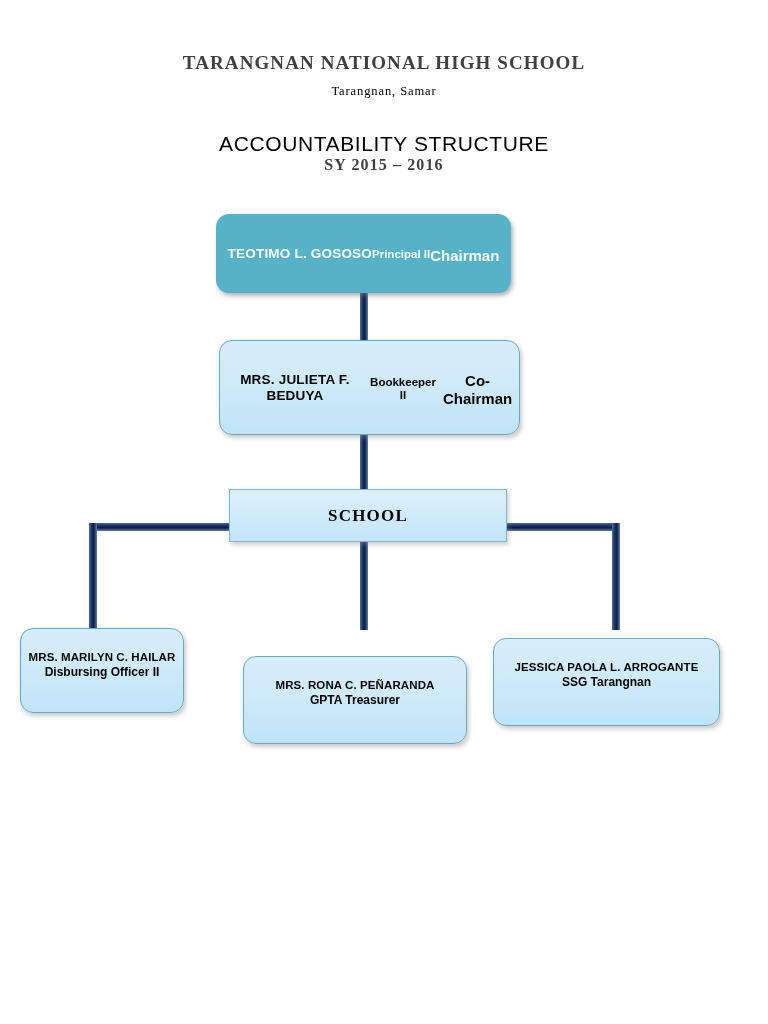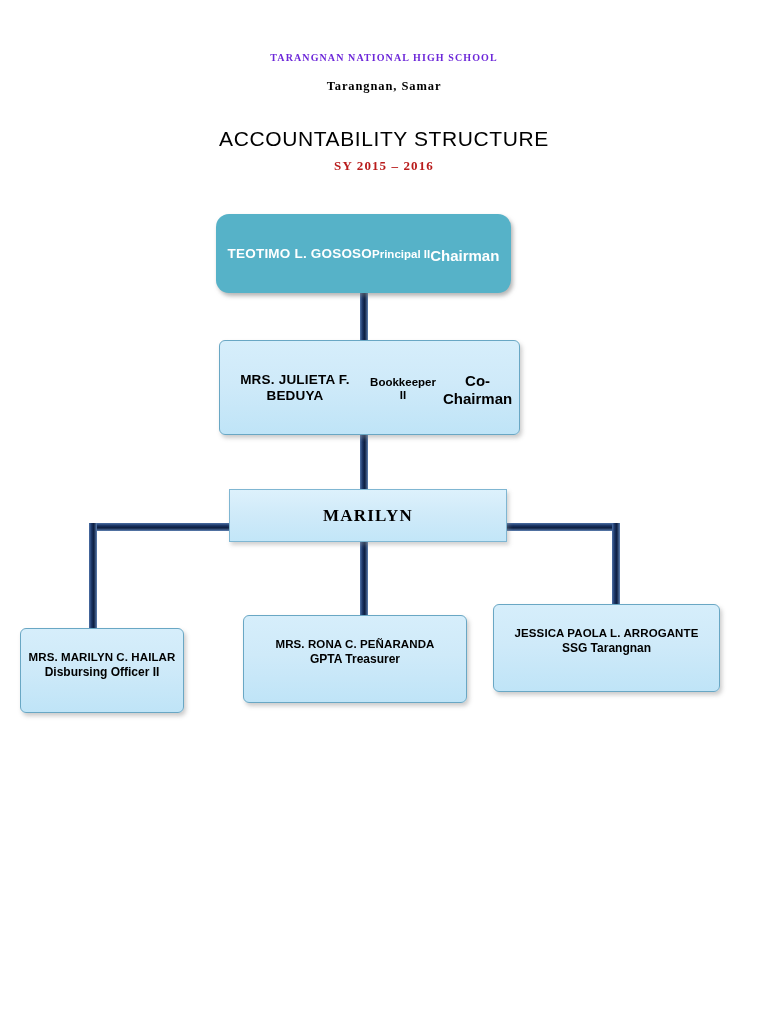--- a/index.html
+++ b/index.html
@@ -19,48 +19,47 @@
   .header {
     position: absolute;
     left: 0;
     top: 0;
     width: 768px;
     text-align: center;
   }
   .school-name {
     font-family: "Liberation Serif", serif;
     font-weight: bold;
-    font-size: 10px;
+    font-size: 19px;
     letter-spacing: 1.1px;
-    color: #6d28d9;
+    color: #404040;
     margin-top: 52px;
   }
   .school-loc {
     font-family: "Liberation Serif", serif;
-    font-weight: bold;
+    font-weight: normal;
     font-size: 12.5px;
     letter-spacing: 0.9px;
     color: #000;
-    margin-top: 16px;
+    margin-top: 10px;
   }
   .doc-title {
     font-family: "Liberation Sans", sans-serif;
     font-weight: normal;
     font-size: 21px;
     letter-spacing: 0.6px;
     color: #000;
     margin-top: 33px;
   }
   .doc-sy {
     font-family: "Liberation Serif", serif;
     font-weight: bold;
-    font-size: 13px;
+    font-size: 16px;
     letter-spacing: 1.1px;
-    color: #b91c1c;
-    margin-top: 7px;
+    color: #404040;
   }
   .conn-v {
     position: absolute;
     background: linear-gradient(to right, #4c6fa5 0%, #17305f 35%, #0e1f40 60%, #5d80b2 100%);
   }
   .conn-h {
     position: absolute;
     background: linear-gradient(to bottom, #4c6fa5 0%, #17305f 35%, #0e1f40 60%, #5d80b2 100%);
   }
 
@@ -76,21 +75,21 @@
   }
   .node-chair {
     background: #56b2c8;
     border-radius: 13px;
     box-shadow: 2px 3px 4px rgba(120,120,120,0.55);
     color: #ffffff;
   }
   .node-blue {
     background: linear-gradient(to bottom, #d6eefb 0%, #cfeaf9 45%, #bfe4f7 100%);
     border: 1px solid #69a7c4;
-    border-radius: 6px;
+    border-radius: 13px;
     box-shadow: 2px 3px 4px rgba(140,140,140,0.45);
     color: #000000;
   }
   .node-rect {
     background: linear-gradient(to bottom, #ddf1fc 0%, #cfeaf9 50%, #c2e6f8 100%);
     border: 1px solid #7fb6d2;
     border-radius: 0;
     box-shadow: 2px 3px 4px rgba(140,140,140,0.40);
     color: #000000;
   }
@@ -169,35 +168,35 @@
   <div class="role">Chairman</div>
 </div>
 
 <div class="node node-blue" style="left:219px; top:340px; width:301px; height:95px;">
   <div class="nm">MRS. JULIETA F. BEDUYA</div>
   <div class="pos">Bookkeeper II</div>
   <div class="role">Co-Chairman</div>
 </div>
 
 <div class="node node-rect" style="left:229px; top:489px; width:278px; height:53px;">
-  <div class="members-label">MARILYN</div>
+  <div class="members-label">SCHOOL</div>
 </div>
 
 <div class="node node-blue" style="left:20px; top:628px; width:164px; height:85px;">
   <div class="leaf-inner">
     <div class="nm-sm">MRS. MARILYN C. HAILAR</div>
     <div class="pos-sm">Disbursing Officer II</div>
   </div>
 </div>
 
-<div class="node node-blue" style="left:243px; top:615px; width:224px; height:88px;">
+<div class="node node-blue" style="left:243px; top:656px; width:224px; height:88px;">
   <div class="leaf-inner">
     <div class="nm-sm">MRS. RONA C. PEÑARANDA</div>
     <div class="pos-sm">GPTA Treasurer</div>
   </div>
 </div>
 
-<div class="node node-blue" style="left:493px; top:604px; width:227px; height:88px;padding-left:32px;">
+<div class="node node-blue" style="left:493px; top:638px; width:227px; height:88px;padding-left:32px;">
   <div class="leaf-inner">
     <div class="nm-sm">JESSICA PAOLA L. ARROGANTE</div>
     <div class="pos-sm">SSG Tarangnan</div>
   </div>
 </div>
 
 </body></html>

